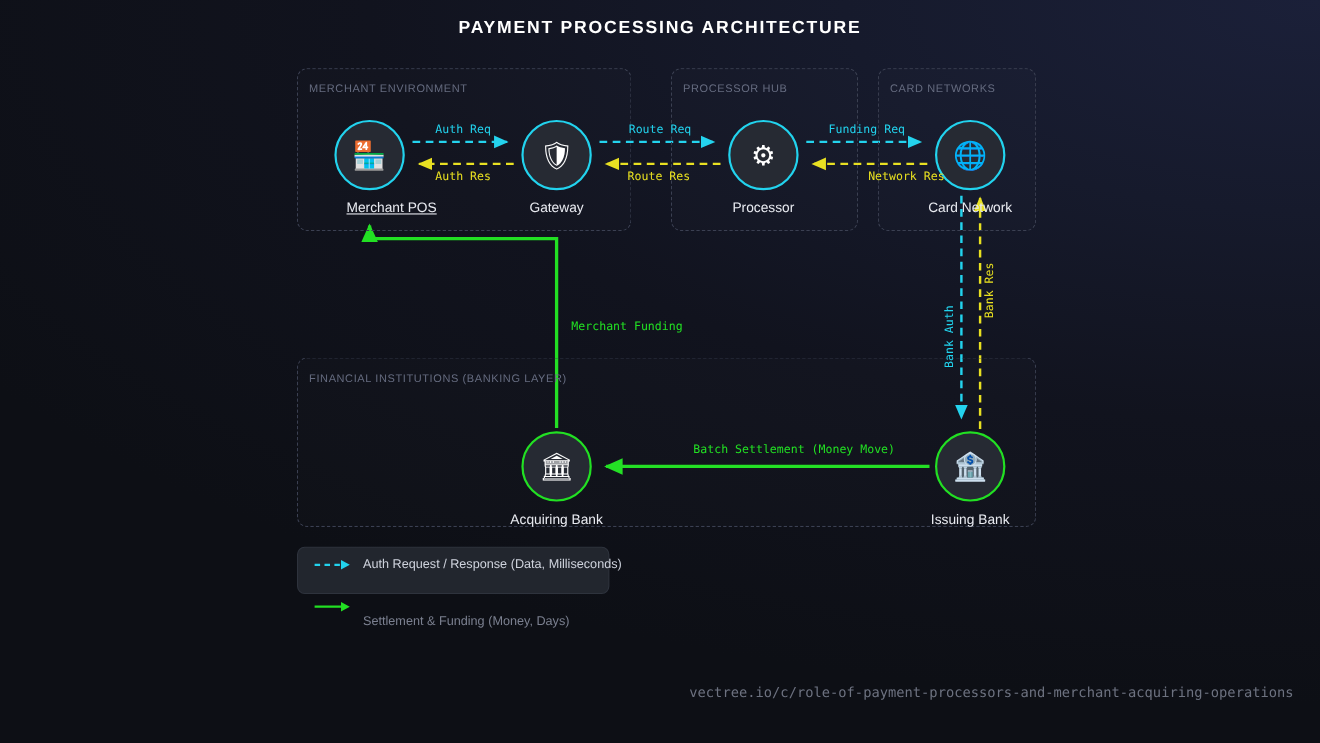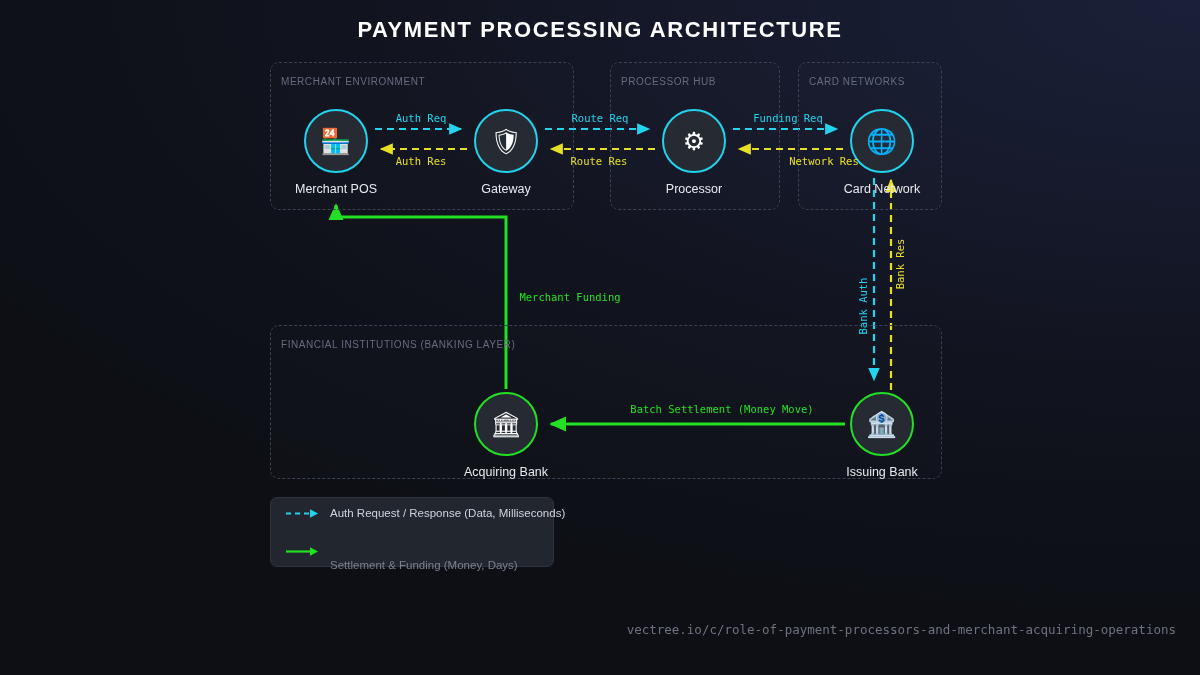--- a/index.html
+++ b/index.html
@@ -25,21 +25,21 @@
     height: 675px;
   }
 
   
   .diagram-title {
     position: absolute;
     left: 0;
     top: 17px;
     width: 1200px;
     text-align: center;
-    font-size: 22px;
+    font-size: 16px;
     font-weight: bold;
     letter-spacing: 1.6px;
     color: #ffffff;
   }
 
   
   .group-box {
     position: absolute;
     border: 1px dashed #3b4052;
     border-radius: 9px;
@@ -96,21 +96,21 @@
   .edge-label.vert {
     transform-origin: center;
   }
 
   
   .legend-box {
     position: absolute;
     left: 270px;
     top: 497px;
     width: 284px;
-    height: 70px;
+    height: 43px;
     background: #22262e;
     border: 1px solid #2e333d;
     border-radius: 7px;
     box-sizing: border-box;
   }
   .legend-row {
     position: absolute;
     display: flex;
     align-items: center;
     gap: 9px;
@@ -235,21 +235,21 @@
 
   <div class="group-box" style="left:798px;top:62px;width:142px;height:146px;"></div>
   <div class="group-label" style="left:809px;top:76px;">CARD NETWORKS</div>
 
   <div class="group-box" style="left:270px;top:325px;width:670px;height:152px;"></div>
   <div class="group-label" style="left:281px;top:339px;">FINANCIAL INSTITUTIONS (BANKING LAYER)</div>
 
   <div class="node cyan" style="left:304px;top:109px;">
     <span class="node-icon">🏪</span>
   </div>
-  <div class="node-label" style="left:336px;top:182px;">Merchant POS</div>
+  <div class="node-label" style="left:356px;top:182px;text-decoration:underline;">Merchant POS</div>
 
   <div class="node cyan" style="left:474px;top:109px;">
     <span class="node-icon">🛡</span>
   </div>
   <div class="node-label" style="left:506px;top:182px;">Gateway</div>
 
   <div class="node cyan" style="left:662px;top:109px;">
     <span class="node-icon">⚙</span>
   </div>
   <div class="node-label" style="left:694px;top:182px;">Processor</div>

